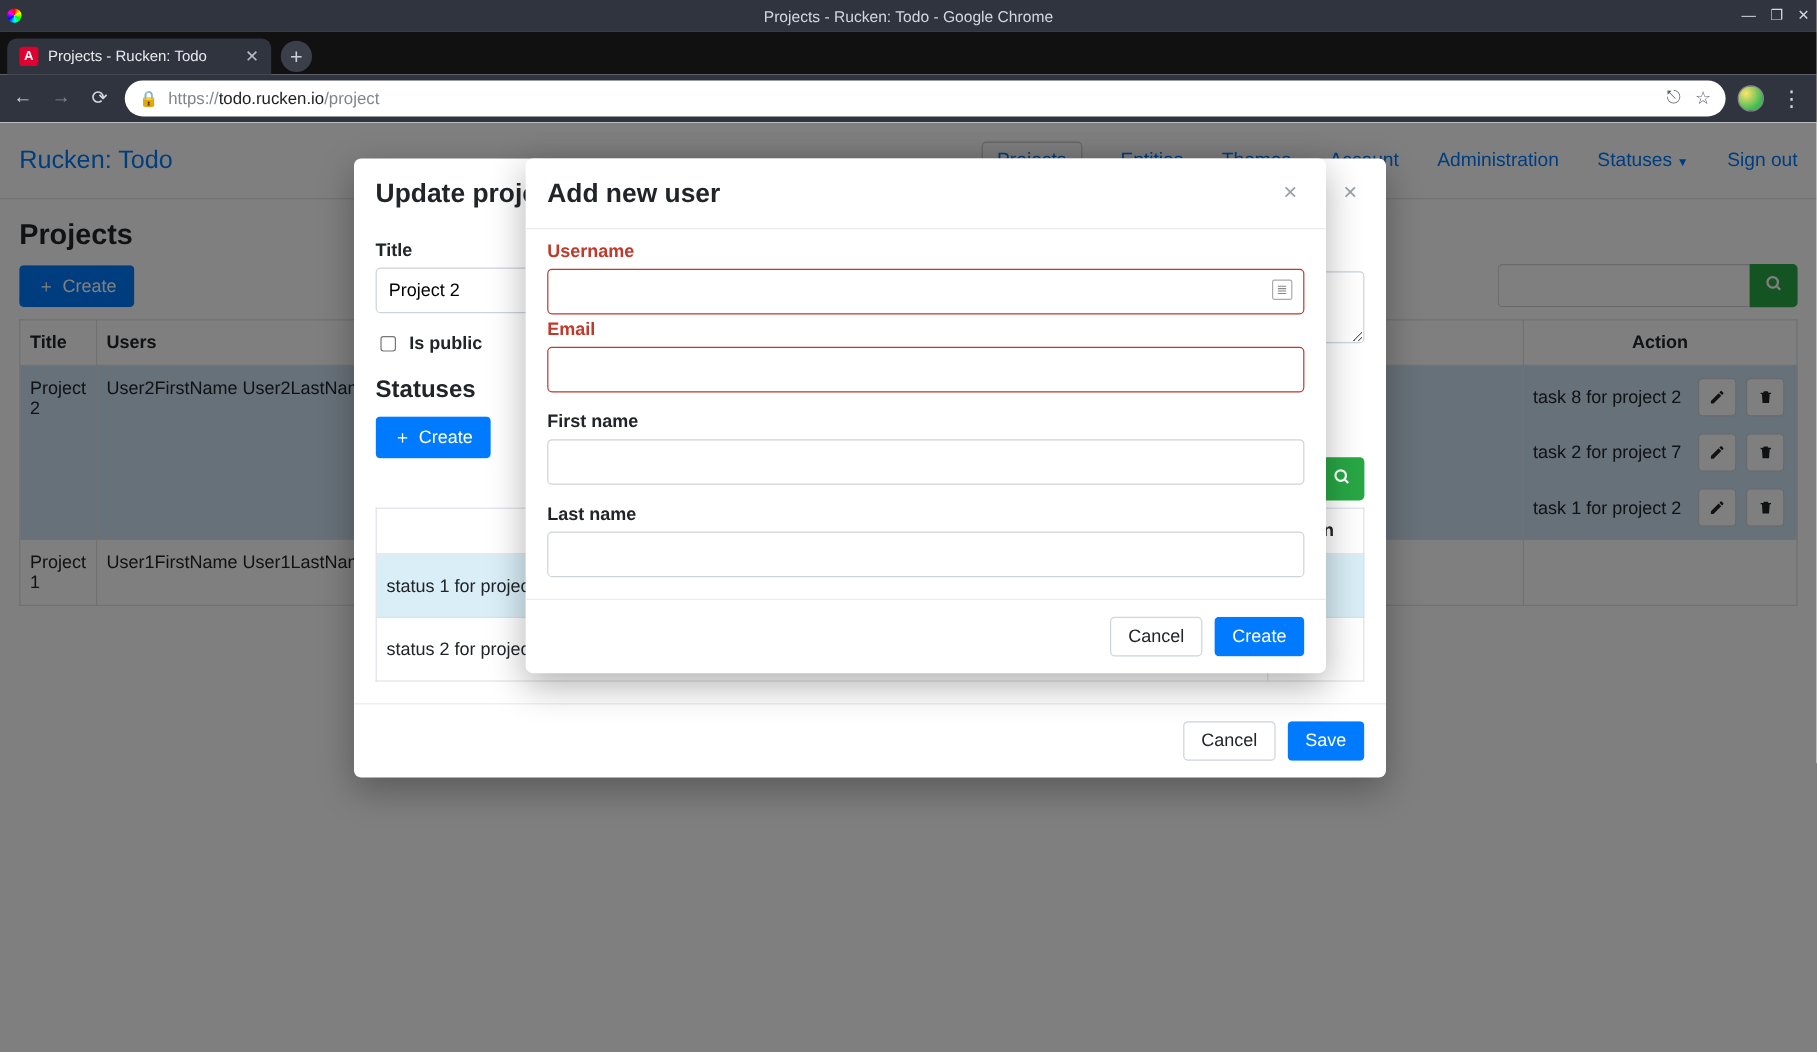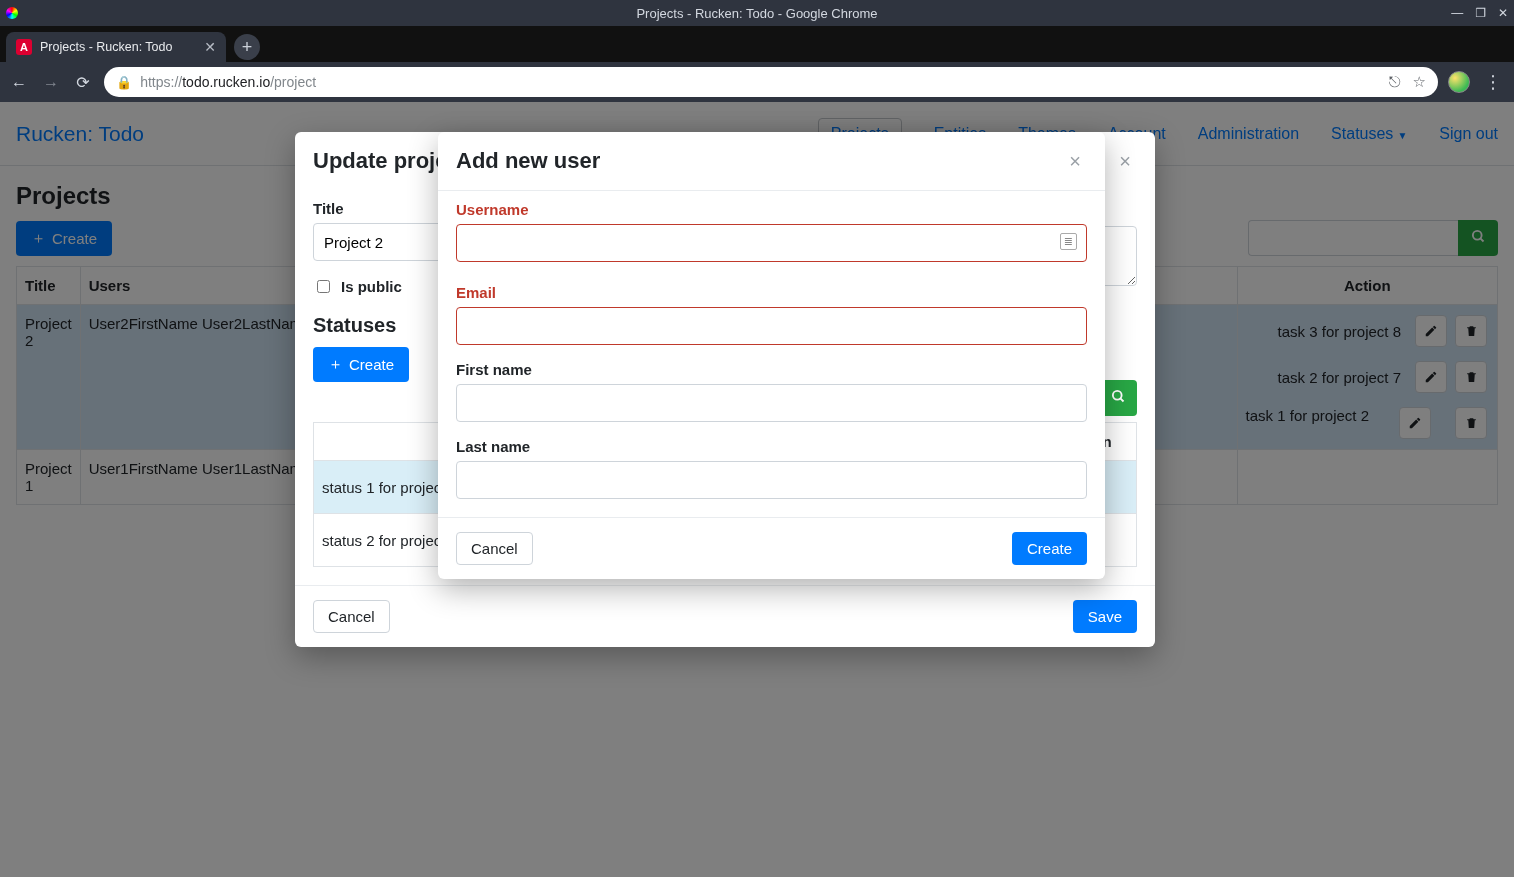--- a/index.html
+++ b/index.html
@@ -57,21 +57,21 @@
   .search-input { width:210px; height:36px; border:1px solid #ced4da; border-radius:4px 0 0 4px; border-right:none; padding:0 10px;}
   .search-btn { height:36px; width:40px; background:#28a745; color:#fff; border:none; border-radius:0 4px 4px 0; display:flex; align-items:center; justify-content:center; font-size:15px;}
 
   
   .backdrop { position:absolute; inset:0; background:rgba(0,0,0,0.5);}
   .modal { position:absolute; background:#fff; border-radius:6px; box-shadow:0 10px 30px rgba(0,0,0,0.3); }
   .modal .modal-header { padding:16px 18px; display:flex; align-items:center;}
   .modal .modal-header h3 { margin:0; font-size:22px; font-weight:700;}
   .modal .modal-header .close { margin-left:auto; color:#9aa0a6; font-size:20px; background:none; border:none; cursor:pointer;}
   .modal .modal-body { padding:10px 18px 18px 18px;}
-  .modal .modal-footer { border-top:1px solid #e9ecef; padding:14px 18px; display:flex; justify-content:space-between; gap:10px;}
+  .modal .modal-footer { border-top:1px solid #e9ecef; padding:14px 18px; display:flex; justify-content:flex-end; gap:10px;}
 
   .form-label { font-weight:700; font-size:15px; display:block; margin-bottom:6px;}
   .form-label.error { color:#c0392b; font-weight:700;}
   .form-control { width:100%; height:38px; border:1px solid #ced4da; border-radius:4px; padding:0 10px; font-size:15px;}
   textarea.form-control { height:60px; resize:vertical; padding:8px 10px;}
   .form-control.invalid { border-color:#c0392b;}
 
   .checkbox-row { display:flex; align-items:center; gap:8px; font-weight:700; font-size:15px;}
 
   .status-table { width:100%; border:1px solid #dee2e6; border-collapse:collapse; font-size:15px;}
@@ -172,21 +172,21 @@
           <th class="action">Action</th>
         </tr>
       </thead>
       <tbody>
         <tr class="highlight">
           <td>Project 2</td>
           <td>User2FirstName User2LastName, AdminFirstName AdminLastName</td>
           <td class="action-cell" rowspan="1">
              <div style="display:flex; flex-direction:column; gap:14px; align-items:flex-end;">
                <div style="display:flex; gap:4px; align-items:center;">
-                 <span style="margin-right:8px;">task 3 for project 8</span>
+                 <span style="margin-right:8px;">task 8 for project 2</span>
                  <span class="icon-btn">
                     <svg width="14" height="14" viewBox="0 0 24 24" fill="#212529">
                       <path d="M3 17.25V21h3.75L17.81 9.94l-3.75-3.75L3 17.25zM20.71 7.04a1 1 0 0 0 0-1.41l-2.34-2.34a1 1 0 0 0-1.41 0l-1.83 1.83 3.75 3.75 1.83-1.83z"></path>
                     </svg>
                   </span>
                  <span class="icon-btn">
                     <svg width="13" height="14" viewBox="0 0 24 24" fill="#212529">
                       <path d="M6 7h12l-1 14H7L6 7zm3-4h6l1 2h4v2H4V5h4l1-2z"></path>
                     </svg>
                   </span>
@@ -197,21 +197,21 @@
                     <svg width="14" height="14" viewBox="0 0 24 24" fill="#212529">
                       <path d="M3 17.25V21h3.75L17.81 9.94l-3.75-3.75L3 17.25zM20.71 7.04a1 1 0 0 0 0-1.41l-2.34-2.34a1 1 0 0 0-1.41 0l-1.83 1.83 3.75 3.75 1.83-1.83z"></path>
                     </svg>
                   </span>
                  <span class="icon-btn">
                     <svg width="13" height="14" viewBox="0 0 24 24" fill="#212529">
                       <path d="M6 7h12l-1 14H7L6 7zm3-4h6l1 2h4v2H4V5h4l1-2z"></path>
                     </svg>
                   </span>
                </div>
-               <div style="display:flex; gap:20px; align-items:flex-start;">
+               <div style="display:flex; gap:4px; align-items:center;">
                  <span style="margin-right:8px;">task 1 for project 2</span>
                  <span class="icon-btn">
                     <svg width="14" height="14" viewBox="0 0 24 24" fill="#212529">
                       <path d="M3 17.25V21h3.75L17.81 9.94l-3.75-3.75L3 17.25zM20.71 7.04a1 1 0 0 0 0-1.41l-2.34-2.34a1 1 0 0 0-1.41 0l-1.83 1.83 3.75 3.75 1.83-1.83z"></path>
                     </svg>
                   </span>
                  <span class="icon-btn">
                     <svg width="13" height="14" viewBox="0 0 24 24" fill="#212529">
                       <path d="M6 7h12l-1 14H7L6 7zm3-4h6l1 2h4v2H4V5h4l1-2z"></path>
                     </svg>
@@ -309,21 +309,21 @@
       <h3>Add new user</h3>
       <button class="close">×</button>
     </div>
     <div class="modal-body">
       <label class="form-label error">Username</label>
       <div style="position:relative;">
         <input class="form-control invalid" value="" style="">
         <span style="position:absolute; right:10px; top:9px; color:#888; border:1px solid #aaa; font-size:11px; padding:1px 3px; border-radius:2px;">≣</span>
       </div>
 
-      <label class="form-label error" style="margin-top:22px;">Email</label>
+      <label class="form-label error" style="margin-top:4px;">Email</label>
       <input class="form-control invalid" value="" style="">
 
       <label class="form-label" style="margin-top:16px;">First name</label>
       <input class="form-control" value="" style="">
 
       <label class="form-label" style="margin-top:16px;">Last name</label>
       <input class="form-control" value="" style="">
     </div>
     <div class="modal-footer">
       <button class="btn btn-secondary">Cancel</button>

